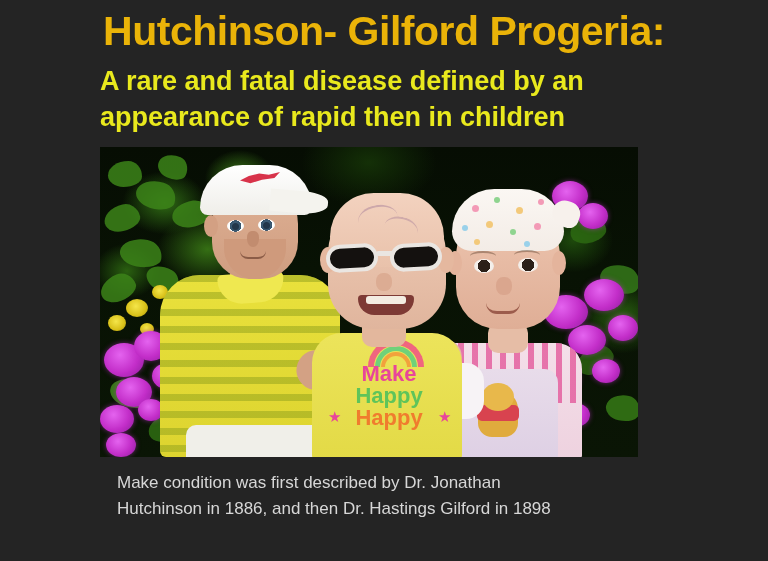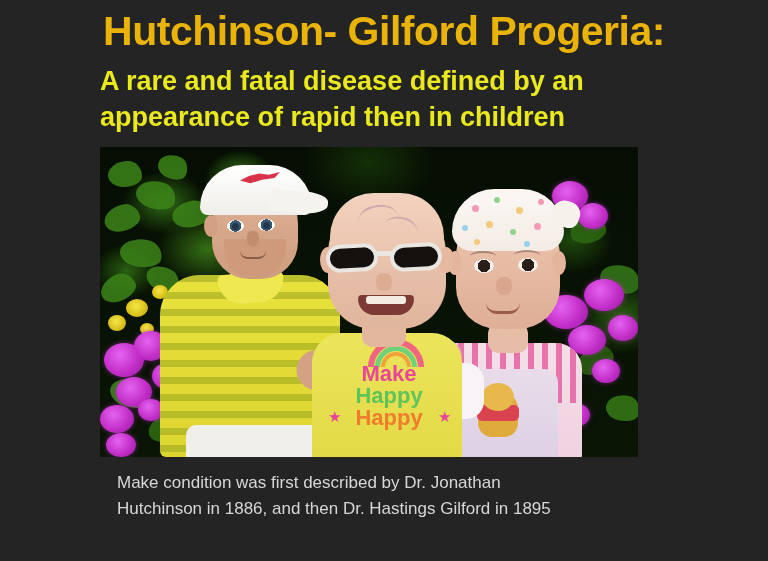--- a/index.html
+++ b/index.html
@@ -496,16 +496,16 @@
     <div class="layer child cc-teeth"></div>
     <div class="layer child cc-nose"></div>
     <div class="layer child cc-lens-l"></div>
     <div class="layer child cc-lens-r"></div>
     <div class="layer child cc-bridge"></div>
 
   </div>
 
   <div class="caption">
     <span class="line">Make condition was first described by Dr. Jonathan</span>
-    <span class="line">Hutchinson in 1886, and then Dr. Hastings Gilford in 1895</span>
+    <span class="line">Hutchinson in 1886, and then Dr. Hastings Gilford in 1898</span>
   </div>
 
 </div>
 
 </body></html>

